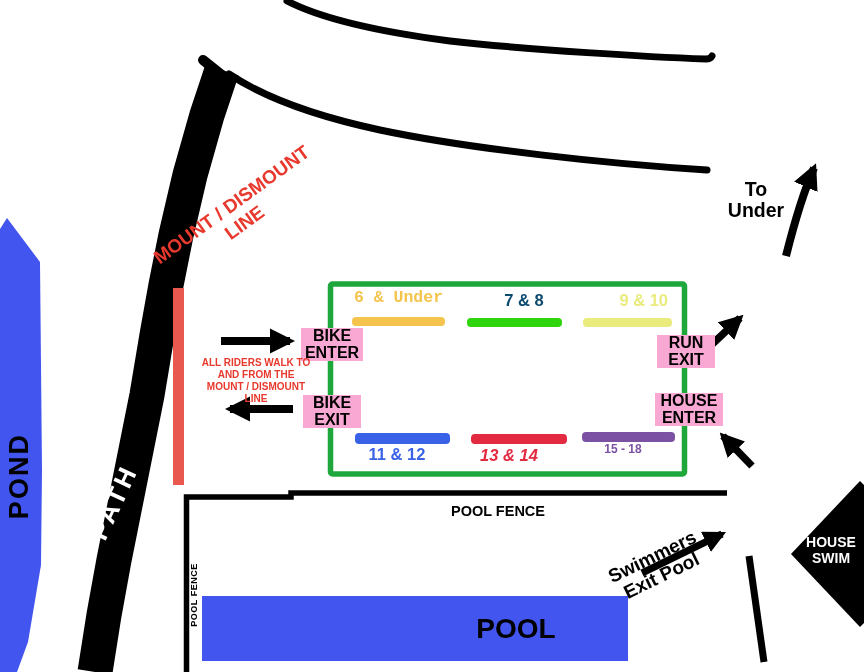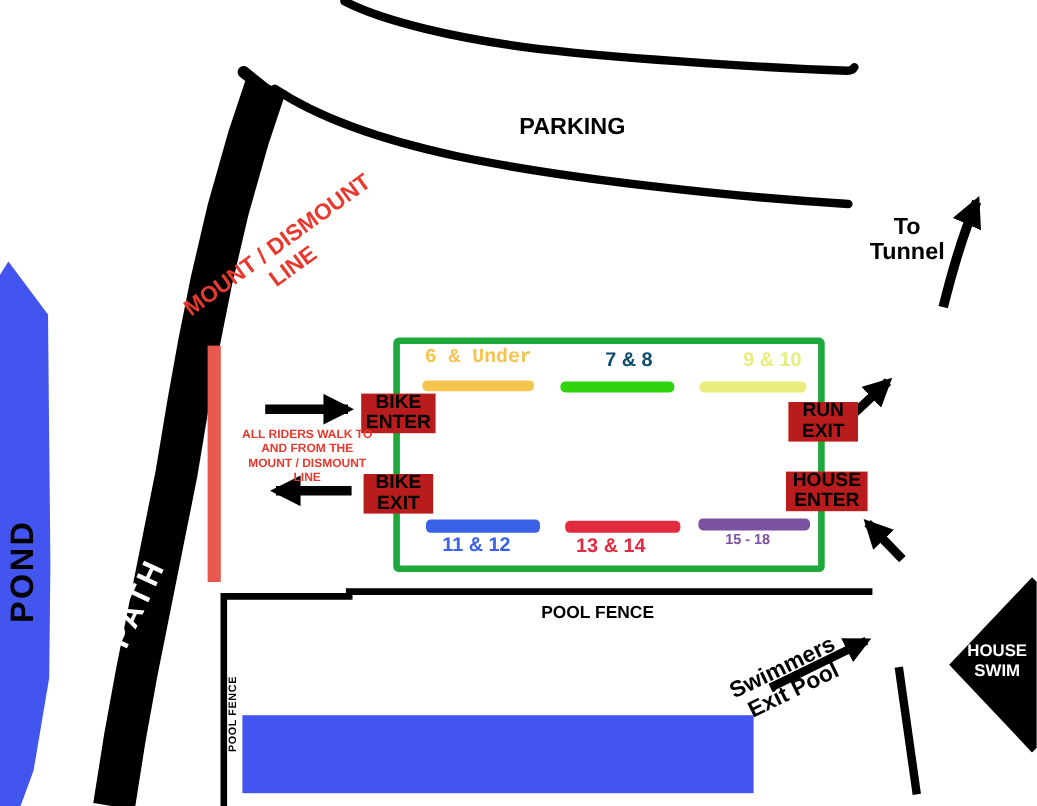--- a/index.html
+++ b/index.html
@@ -5,21 +5,21 @@
   html,body{margin:0;padding:0;background:#fff;}
   .stage{
     position:relative;width:864px;height:672px;overflow:hidden;background:#ffffff;
     font-family:"Liberation Sans",sans-serif;
   }
   .layer{position:absolute;left:0;top:0;width:864px;height:672px;}
   .lbl{
     position:absolute;font-weight:bold;text-align:center;white-space:nowrap;
     color:#000;line-height:1.12;
   }
-  .whitebg{background:#b91c1c;padding:0 2px;}
+  .whitebg{background:#f9a8d4;padding:0 2px;}
   .bar{position:absolute;border-radius:4px;}
   
   .parking-label{left:417px;top:96px;width:120px;font-size:19.5px;}
   .to-tunnel-label{left:706px;top:179px;width:100px;font-size:19.5px;line-height:21px;}
   .mount-label{left:138px;top:192px;width:200px;font-size:19px;line-height:21.5px;
                transform:rotate(-36deg);transform-origin:center;}
   .riders-note{left:194px;top:357px;width:124px;font-size:10px;line-height:12px;}
   .bike-enter-label{left:301px;top:328px;width:58px;font-size:16px;line-height:16.5px;}
   .bike-exit-label{left:303px;top:395px;width:54px;font-size:16px;line-height:16.5px;}
   .run-exit-label{left:657px;top:335px;width:54px;font-size:16px;line-height:16.5px;}
@@ -92,54 +92,54 @@
   <div class="bar bar-1" style="background-color: rgb(46, 213, 12);"></div>
   <div class="bar bar-2" style="background-color: rgb(233, 236, 125);"></div>
   <div class="bar bar-3" style="background-color: rgb(58, 98, 230);"></div>
   <div class="bar bar-4" style="background-color: rgb(226, 42, 64);"></div>
   <div class="bar bar-5" style="background-color: rgb(123, 81, 164);"></div>
 
   <div class="lbl ag-0" style="color: rgb(244, 196, 76); font-family: Liberation Mono, monospace;">6 &amp; Under</div>
   <div class="lbl ag-1" style="color: #0c4a6e;">7 &amp; 8</div>
   <div class="lbl ag-2" style="color: rgb(233, 236, 125); text-align: right;">9 &amp; 10</div>
   <div class="lbl ag-3" style="color: rgb(58, 98, 230);">11 &amp; 12</div>
-  <div class="lbl ag-4" style="color: rgb(226, 42, 64);">13 &amp; 14</div>
+  <div class="lbl ag-4" style="color: rgb(226, 42, 64); font-style: italic;">13 &amp; 14</div>
   <div class="lbl ag-5" style="color: rgb(123, 81, 164);">15 - 18</div>
 
   <div class="lbl bike-enter-label whitebg">
     <span style="display:block">BIKE</span>
     <span style="display:block">ENTER</span>
   </div>
   <div class="lbl bike-exit-label whitebg">
     <span style="display:block">BIKE</span>
     <span style="display:block">EXIT</span>
   </div>
   <div class="lbl run-exit-label whitebg">
     <span style="display:block">RUN</span>
     <span style="display:block">EXIT</span>
   </div>
   <div class="lbl swim-enter-label whitebg">
     <span style="display:block">HOUSE</span>
     <span style="display:block">ENTER</span>
   </div>
 
-  <div class="lbl parking-label">PARKING</div>
   <div class="lbl pond-label">POND</div>
   <div class="lbl path-label">PATH</div>
+  <div class="lbl pool-label">POOL</div>
   <div class="lbl pool-fence-h-label">POOL FENCE</div>
   <div class="lbl pool-fence-v-label">POOL FENCE</div>
 
   <div class="lbl lake-house-label">
     <span style="display:block">HOUSE</span>
     <span style="display:block">SWIM</span>
   </div>
 
   <div class="lbl to-tunnel-label">
     <span style="display:block">To</span>
-    <span style="display:block">Tunnel</span>
+    <span style="display:block">Under</span>
   </div>
   <div class="lbl swimmers-label">
     <span style="display:block">Swimmers</span>
     <span style="display:block">Exit Pool</span>
   </div>
 
   <div class="lbl mount-label" style="color: rgb(232, 57, 46);">
     <span style="display:block">MOUNT / DISMOUNT</span>
     <span style="display:block">LINE</span>
   </div>

